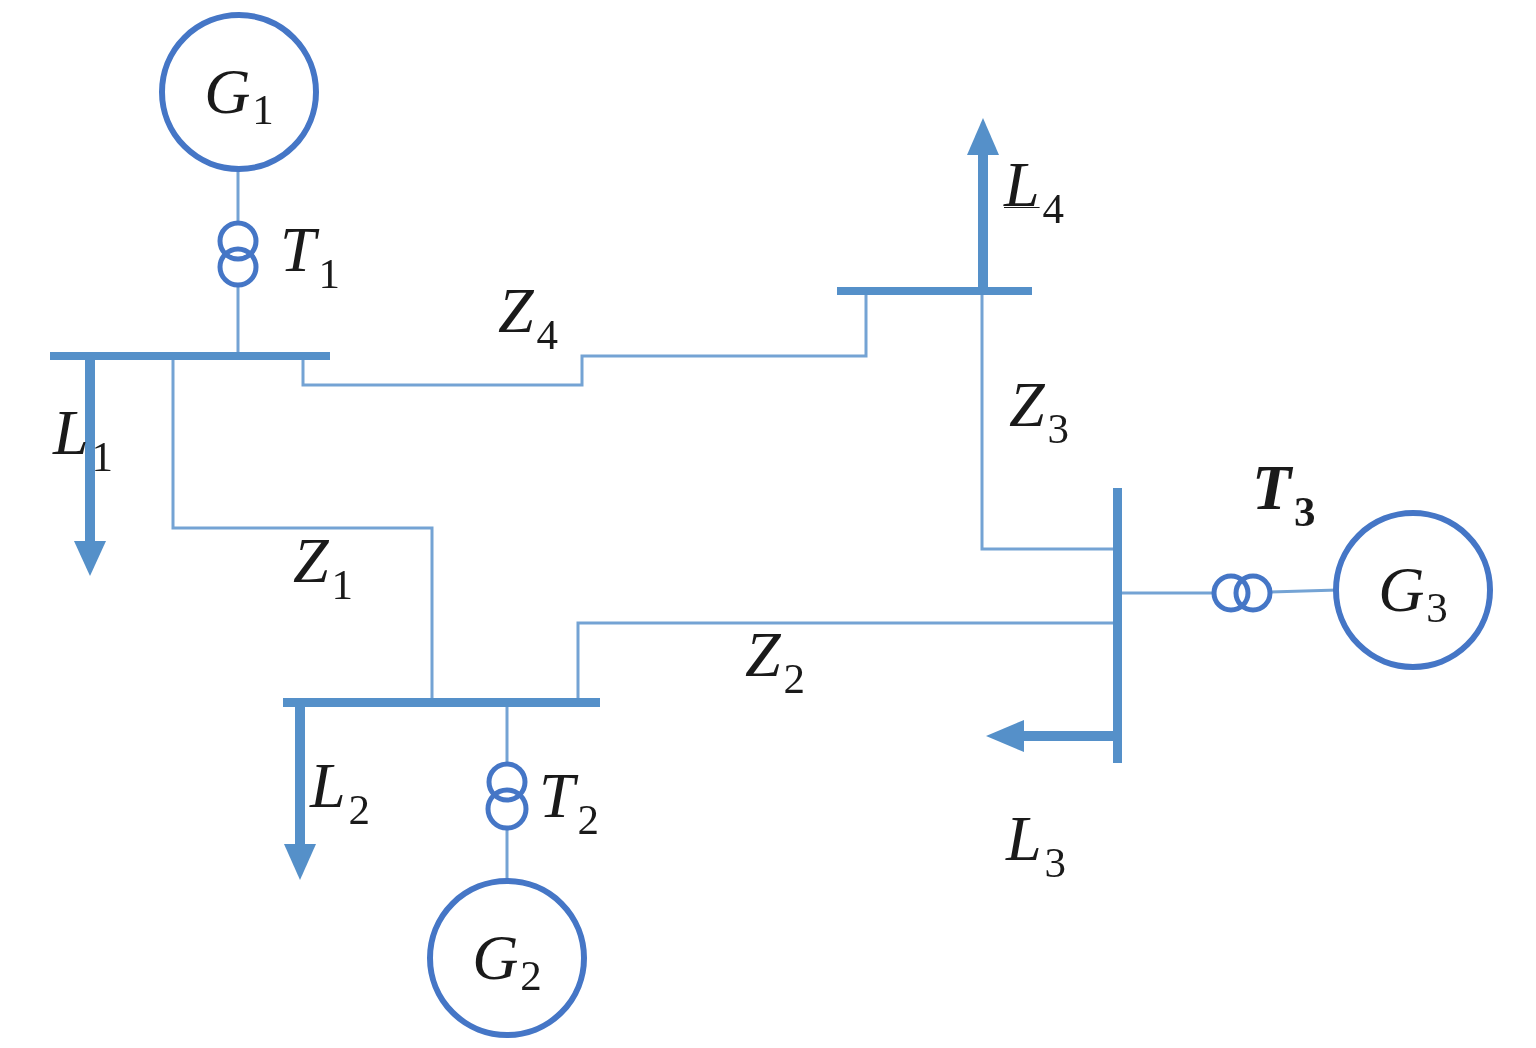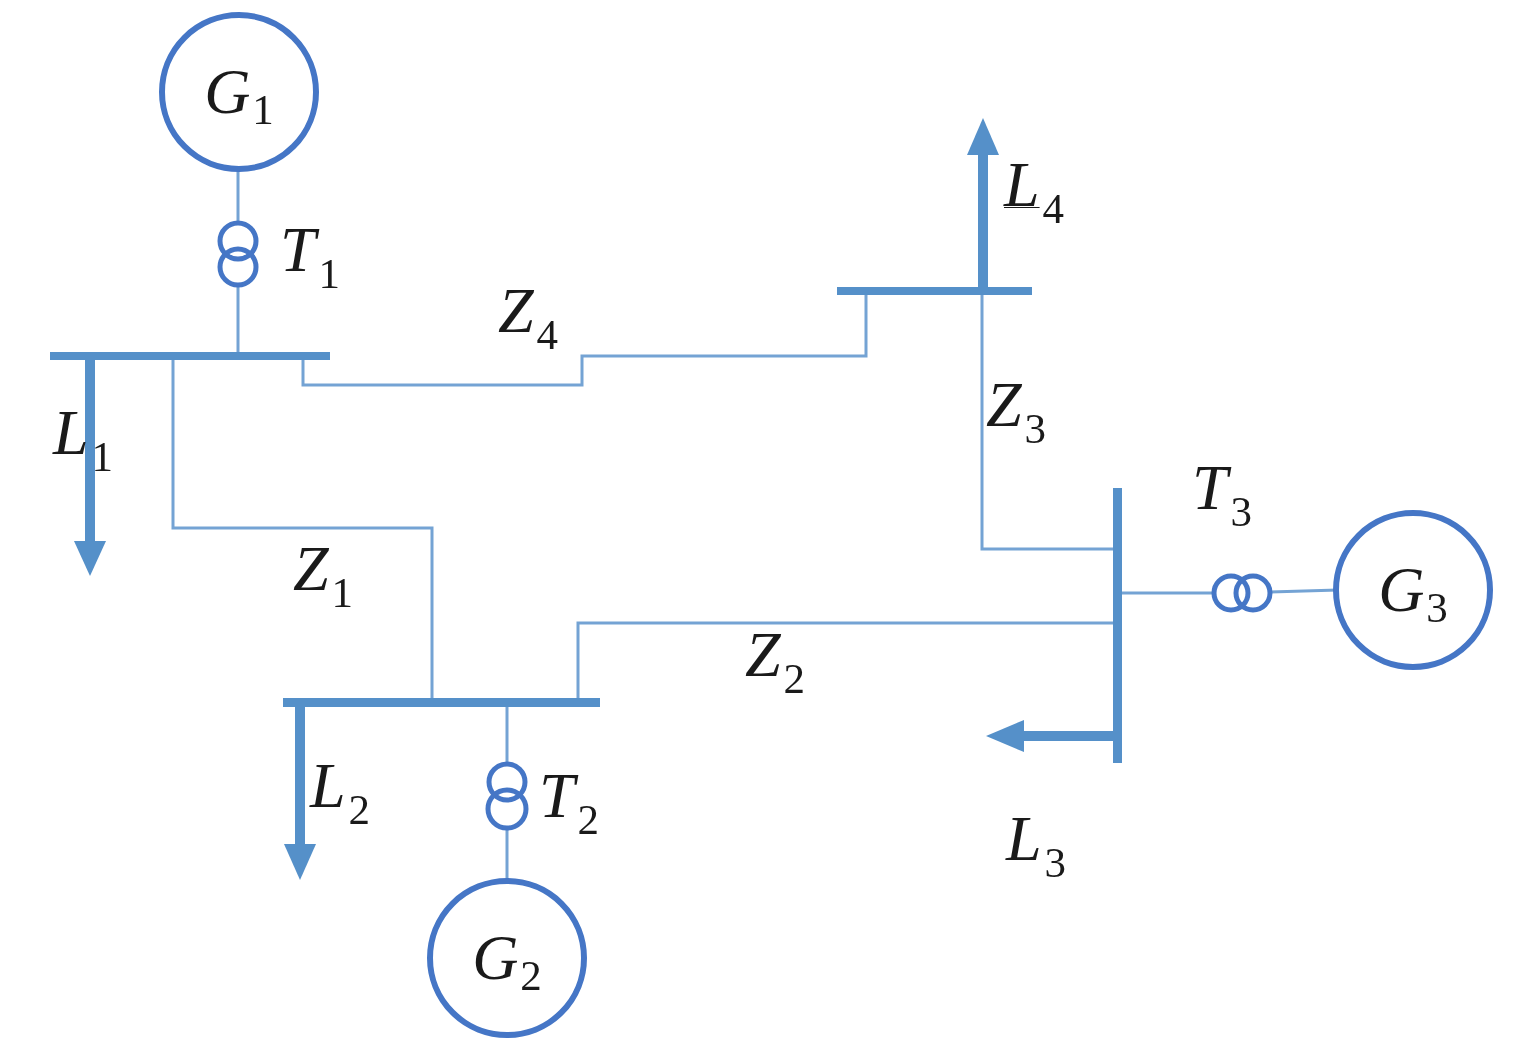--- a/index.html
+++ b/index.html
@@ -143,43 +143,43 @@
     <span class="main">G</span>
       <span class="sub">3</span>
   </div>
 
   <div class="lbl" style="left:280px; top:218px;text-align:center;">
     <span class="main">T</span><span class="sub">1</span>
   </div>
   <div class="lbl" style="left:539px; top:764px;">
     <span class="main">T</span><span class="sub">2</span>
   </div>
-  <div class="lbl" style="left:1192px; top:456px;">
+  <div class="lbl" style="left:1252px; top:456px;font-weight:bold;">
     <span class="main">T</span><span class="sub">3</span>
   </div>
 
   <div class="lbl" style="left:14px; top:401px;margin-left:39px;">
     <span class="main">L</span><span class="sub">1</span>
   </div>
   <div class="lbl" style="left:310px; top:741px;margin-top:13px;">
     <span class="main">L</span><span class="sub">2</span>
   </div>
   <div class="lbl" style="left:1006px; top:807px;">
     <span class="main">L</span><span class="sub">3</span>
   </div>
   <div class="lbl" style="left:1004px; top:153px;text-decoration:underline;">
     <span class="main">L</span><span class="sub">4</span>
   </div>
 
-  <div class="lbl" style="left:293px; top:529px;margin-top:8px;">
+  <div class="lbl" style="left:293px; top:529px;">
     <span class="main">Z</span><span class="sub">1</span>
   </div>
   <div class="lbl" style="left:745px; top:623px;">
     <span class="main">Z</span><span class="sub">2</span>
   </div>
-  <div class="lbl" style="left:986px; top:373px;">
+  <div class="lbl" style="left:1009px; top:373px;">
     <span class="main">Z</span><span class="sub">3</span>
   </div>
   <div class="lbl" style="left:498px; top:279px;">
     <span class="main">Z</span><span class="sub">4</span>
   </div>
 
 </div>
 
 </body></html>

